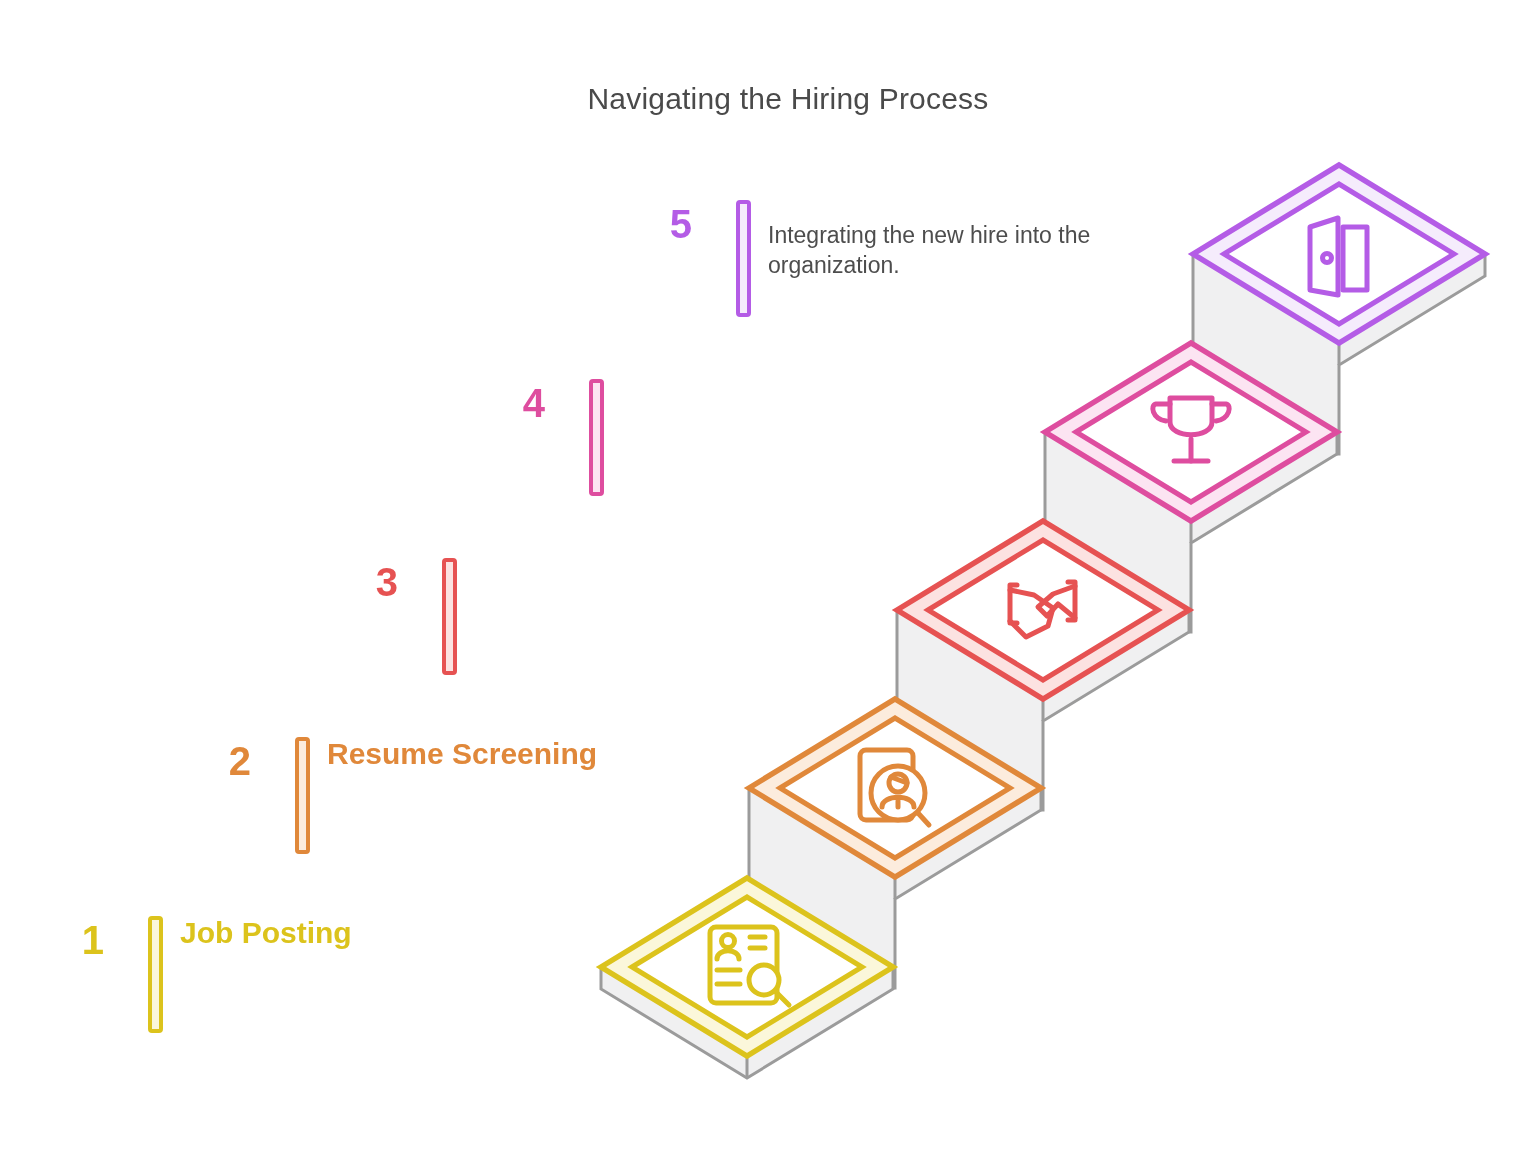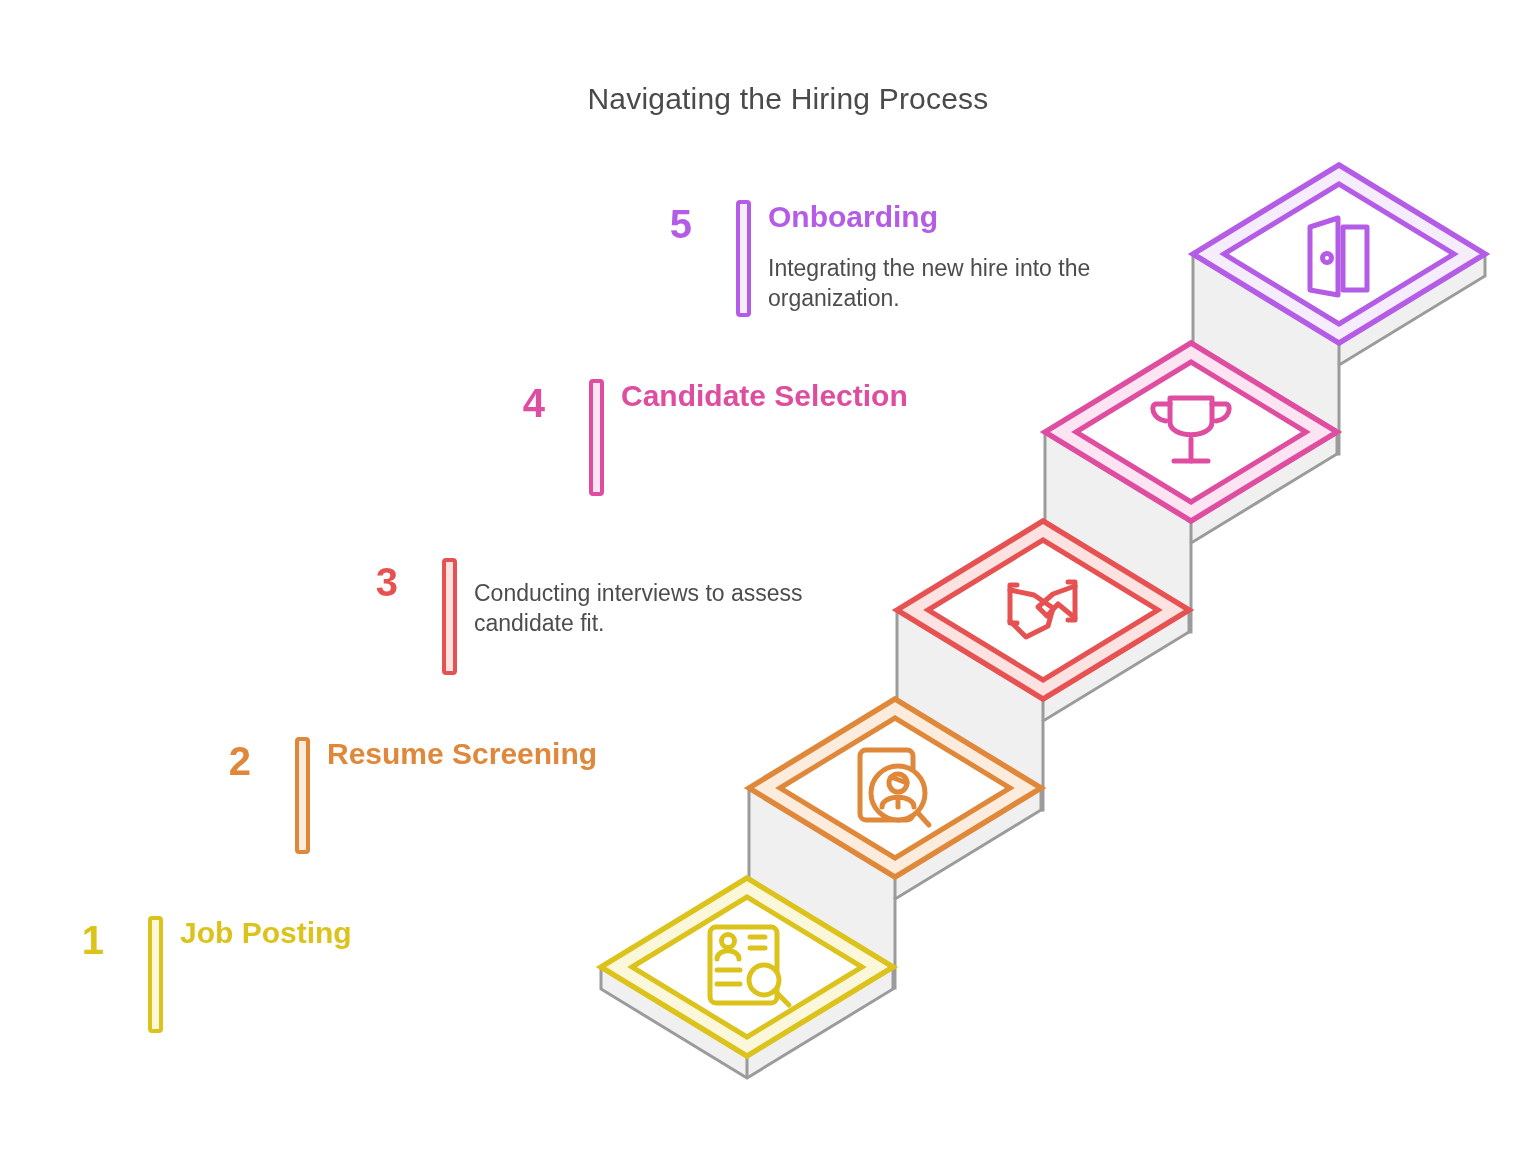--- a/index.html
+++ b/index.html
@@ -103,40 +103,36 @@
           <circle cx="17" cy="13" r="15" fill="#fff"></circle>
           <path d="M28,24 L42,38" fill="none"></path>
         </g>
       </g>
     </svg>
 
   <div class="step-label" style="left: 736px; top: 200px; --c: #b45ce6; --pale: #f5ecfc;">
     <div class="step-number">5</div>
     <div class="step-bar"></div>
     <div class="step-texts">
-      <div class="step-title">Onboarding</div>
       <div class="step-desc">Integrating the new hire into the
 organization.</div>
     </div>
   </div>
 
   <div class="step-label" style="left: 589px; top: 379px; --c: #de4d9f; --pale: #fce4f2;">
     <div class="step-number">4</div>
     <div class="step-bar"></div>
     <div class="step-texts">
-      <div class="step-title">Candidate Selection</div>
     </div>
   </div>
 
   <div class="step-label" style="left: 442px; top: 558px; --c: #e65252; --pale: #fce2e1;">
     <div class="step-number">3</div>
     <div class="step-bar"></div>
     <div class="step-texts">
-      <div class="step-desc">Conducting interviews to assess
-candidate fit.</div>
     </div>
   </div>
 
   <div class="step-label" style="left: 295px; top: 737px; --c: #e0883a; --pale: #fcecdd;">
     <div class="step-number">2</div>
     <div class="step-bar"></div>
     <div class="step-texts">
       <div class="step-title">Resume Screening</div>
     </div>
   </div>

